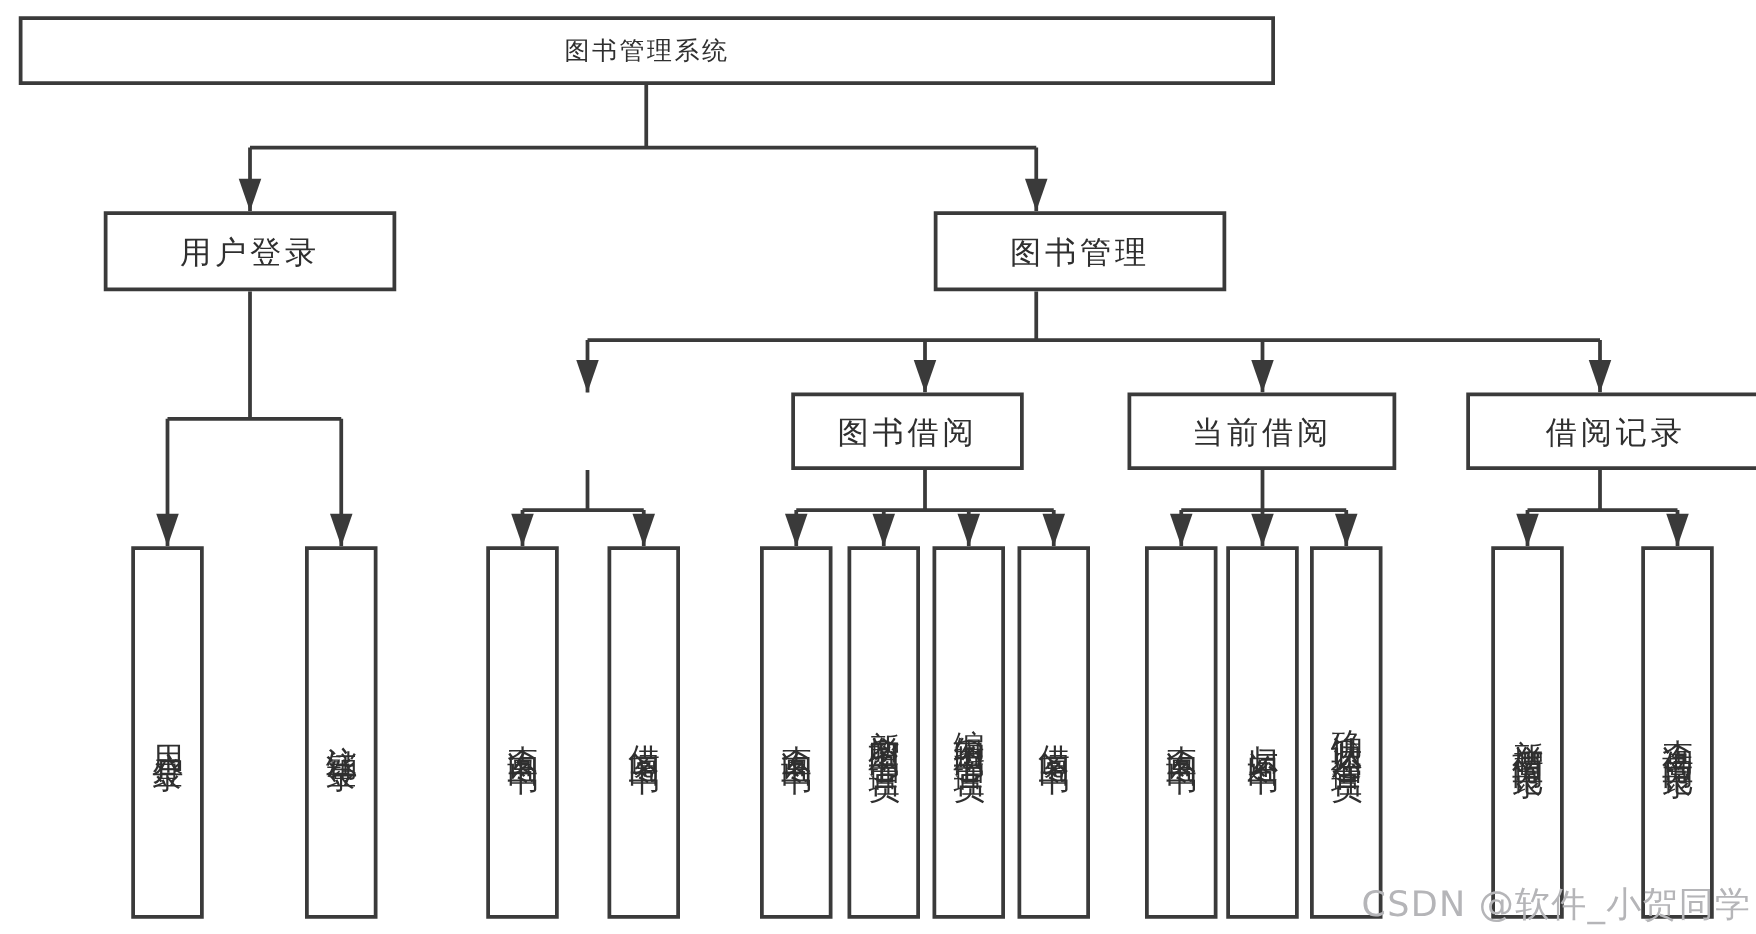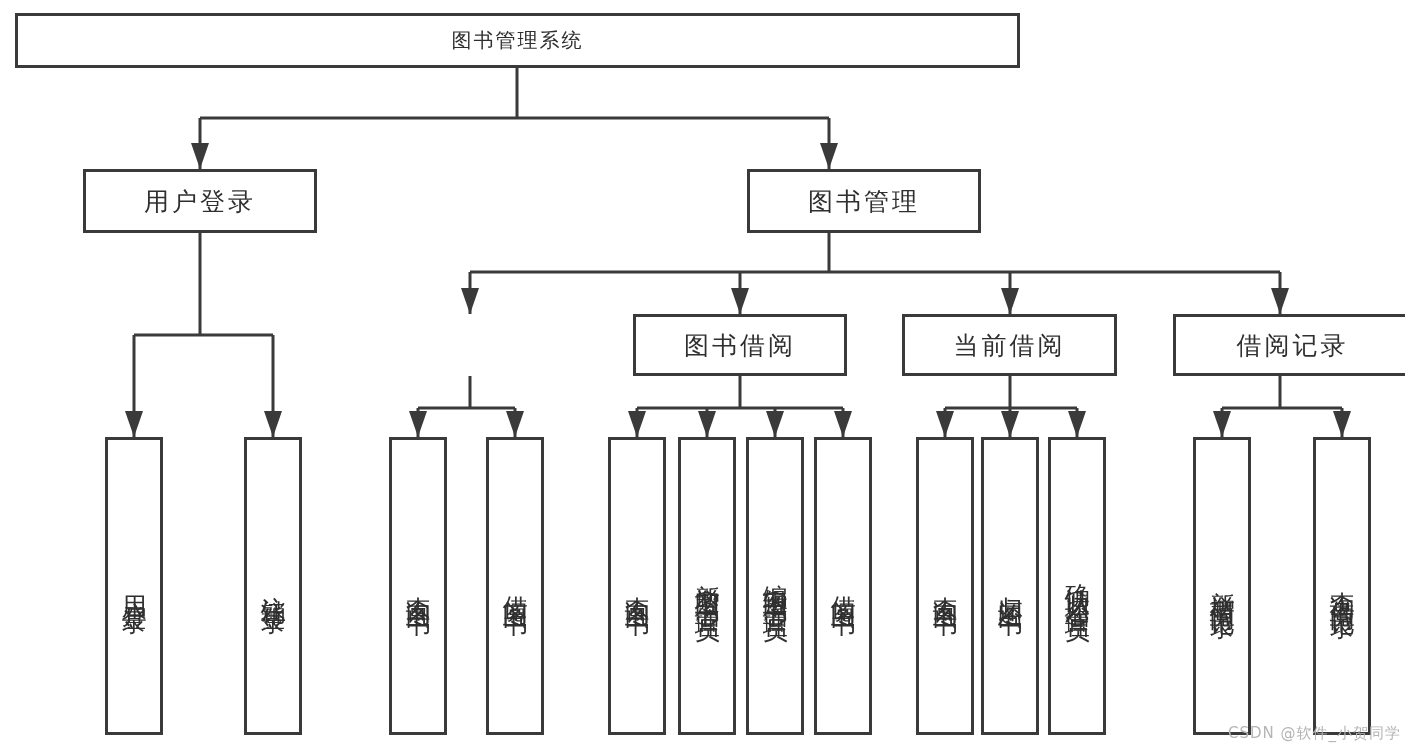--- a/index.html
+++ b/index.html
@@ -37,21 +37,21 @@
     text-orientation:mixed;
     font-size:25px;
     letter-spacing:5px;
     line-height:1.1;
     white-space:nowrap;
   }
   .watermark{
     position:absolute;
     right:4px;
     bottom:4px;
-    font-size:15px;
+    font-size:28px;
     letter-spacing:1px;
     color:var(--wm);
     white-space:nowrap;
     text-align:right;
   }
 </style>
 </head>
 <body>
 
 <div class="stage">
@@ -118,21 +118,21 @@
     <span class="hlabel">图书管理系统</span>
   </div>
 
   <div class="node" style="left:83px;top:169px;width:234px;height:64px;">
     <span class="hlabel">用户登录</span>
   </div>
   <div class="node" style="left:712px;top:169px;width:234px;height:64px;margin-left:35px;">
     <span class="hlabel">图书管理</span>
   </div>
 
-  <div class="node" style="left:633px;top:314px;width:214px;height:62px;">
+  <div class="node" style="left:633px;top:314px;width:186px;height:62px;">
     <span class="hlabel">图书借阅</span>
   </div>
   <div class="node" style="left:902px;top:314px;width:215px;height:62px;">
     <span class="hlabel">当前借阅</span>
   </div>
   <div class="node" style="left:1173px;top:314px;width:239px;height:62px;">
     <span class="hlabel">借阅记录</span>
   </div>
 
   <div class="node leaf" style="left:105px;">

